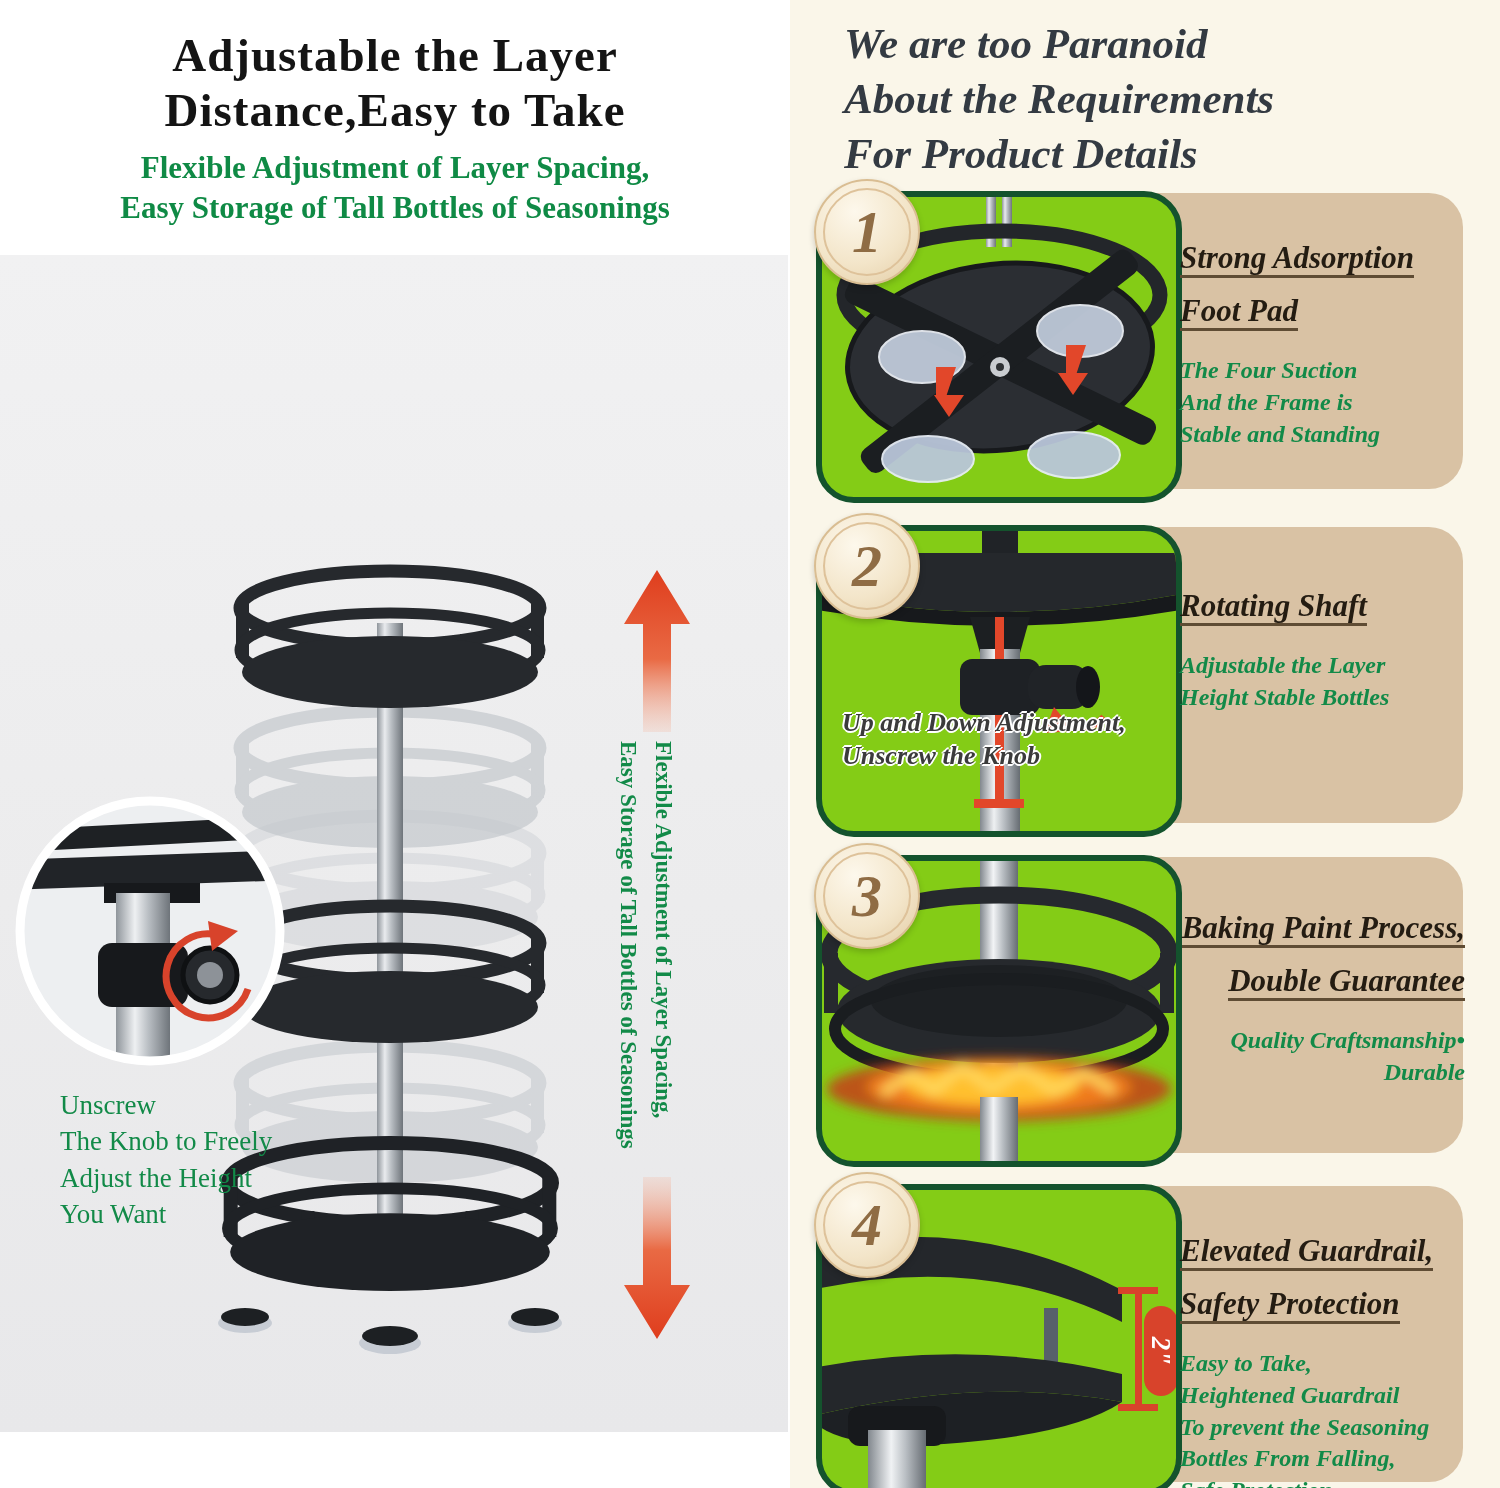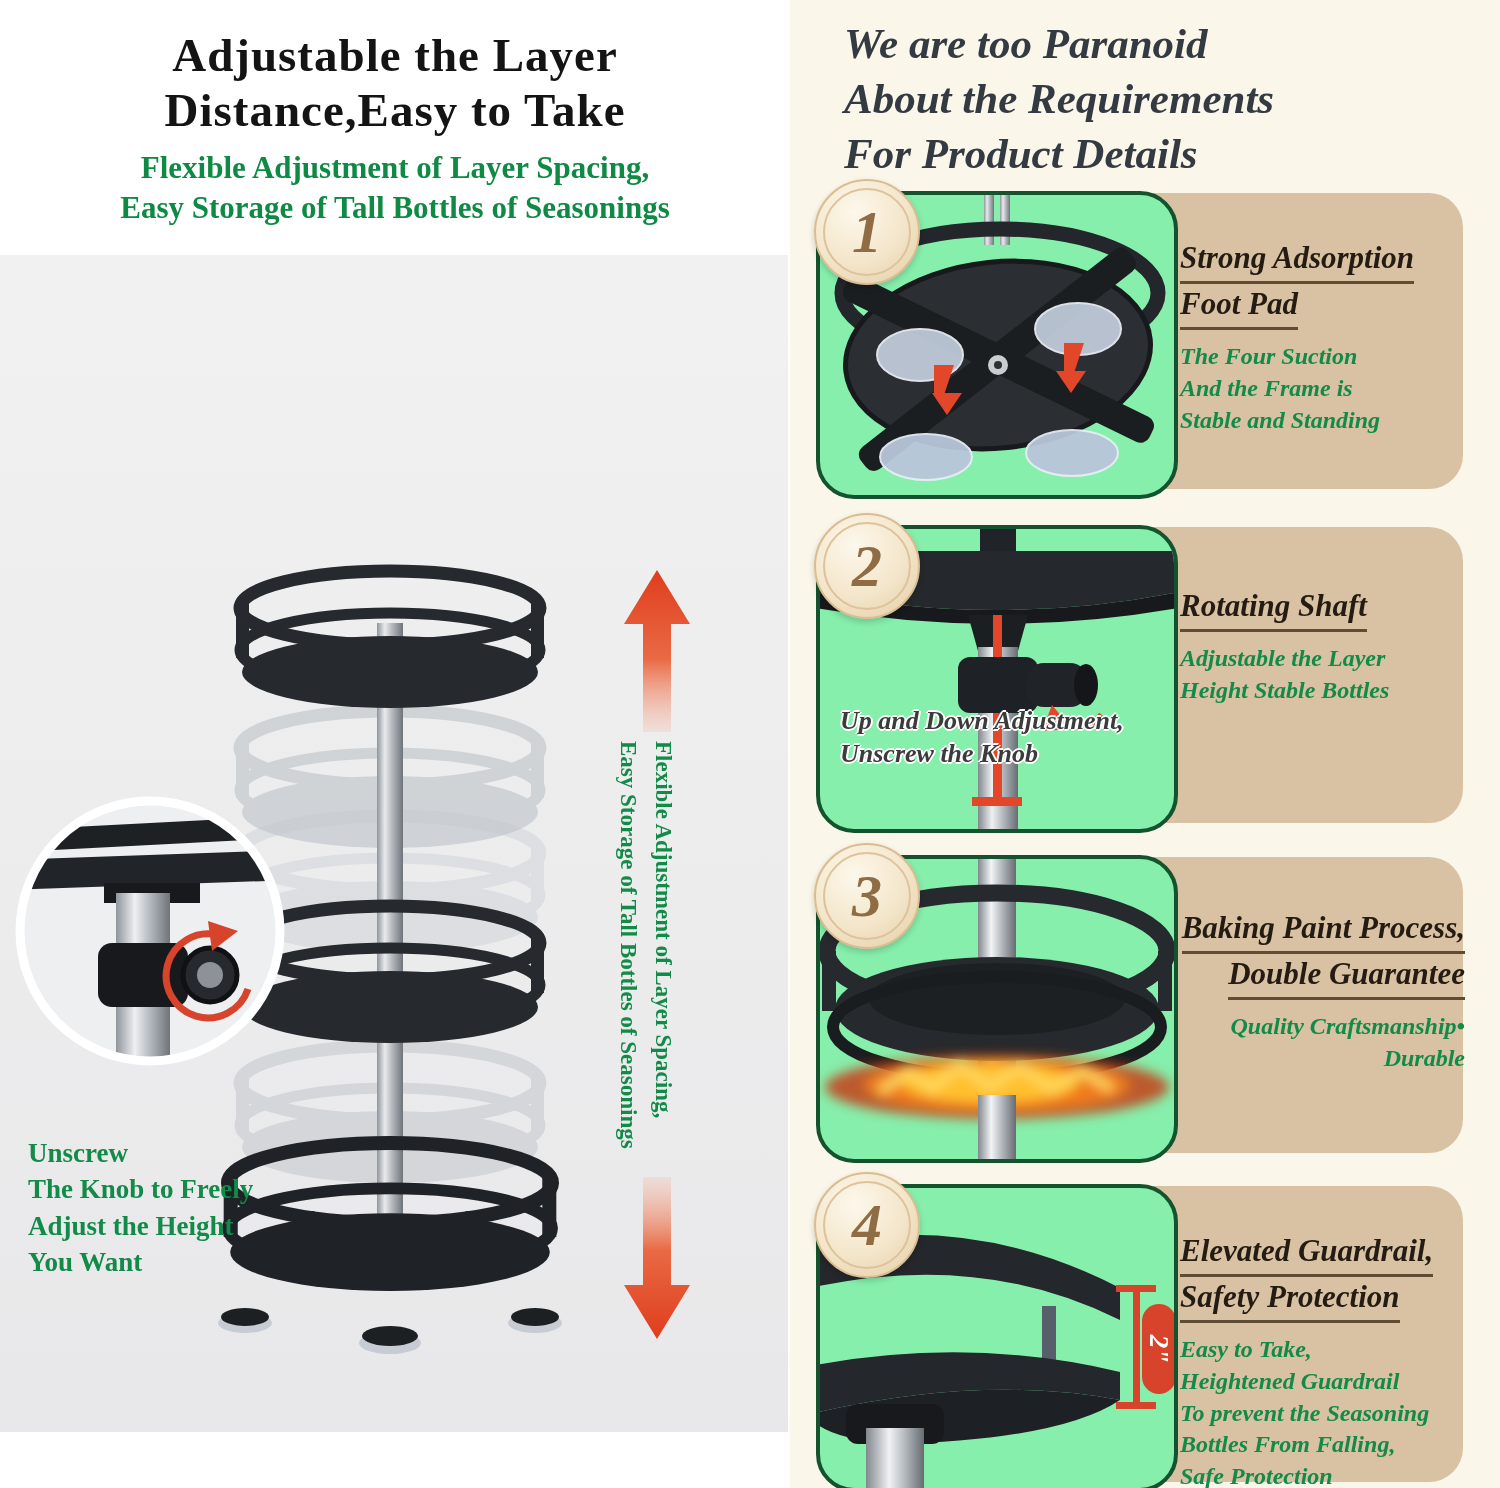--- a/index.html
+++ b/index.html
@@ -12,43 +12,43 @@
   .left-subtitle{position:absolute;left:0;top:148px;width:790px;text-align:center;
                  font-size:31px;font-weight:bold;color:#0f8a45;line-height:1.3;}
   .left-panel{position:absolute;left:0;top:255px;width:788px;height:1177px;
               background:linear-gradient(180deg,#f1f1f2 0%,#ececed 55%,#e8e8ea 100%);}
   .main-illustration{position:absolute;left:175px;top:268px;width:430px;height:850px;}
   .arrow-up{position:absolute;left:624px;top:315px;width:66px;height:162px;}
   .arrow-down{position:absolute;left:624px;top:922px;width:66px;height:162px;}
   .vtext{position:absolute;left:610px;top:486px;height:480px;writing-mode:vertical-rl;
          font-size:23px;font-weight:bold;color:#128a48;line-height:1.55;white-space:nowrap;}
   .inset{position:absolute;left:12px;top:538px;width:276px;height:276px;}
-  .inset-note{position:absolute;left:28px;top:832px;font-size:27px;font-weight:bold;
-              color:#128a48;line-height:1.35;white-space:nowrap;margin-top:48px;}
+  .inset-note{position:absolute;left:60px;top:832px;font-size:27px;font-weight:normal;
+              color:#128a48;line-height:1.35;white-space:nowrap;}
 
   
   .right-col{position:absolute;left:790px;top:0;width:800px;height:1488px;background:#faf6e9;font-style:italic;}
   .right-title{position:absolute;left:54px;top:16px;font-size:43px;font-weight:bold;
                color:#333a42;line-height:1.28;white-space:nowrap;}
   .section{position:absolute;left:0;width:710px;height:302px;}
   .sec1{top:193px;} .sec2{top:527px;} .sec3{top:857px;} .sec4{top:1186px;}
   .tan{position:absolute;left:60px;top:0;width:613px;height:296px;background:#d9c2a4;border-radius:34px;}
-  .card{position:absolute;left:26px;top:-2px;width:354px;height:300px;background:#86efac;
-        border:4px solid #14532d;border-radius:38px;overflow:hidden;}
+  .card{position:absolute;left:26px;top:-2px;width:354px;height:300px;background:#84cc16;
+        border:6px solid #14532d;border-radius:38px;overflow:hidden;}
   .card svg{display:block;width:100%;height:100%;}
   .badge{position:absolute;left:24px;top:-14px;width:102px;height:102px;border-radius:50%;
          background:radial-gradient(circle at 38% 30%,#fdf8ec 0%,#f3e5c9 55%,#e2cba2 100%);
          border:2px solid #d9bd92;box-shadow:0 3px 6px rgba(0,0,0,.18);
          display:flex;align-items:center;justify-content:center;
          font-size:60px;font-weight:bold;color:#8f6c44;z-index:5;}
   .badge::after{content:"";position:absolute;inset:7px;border-radius:50%;border:2px solid #dec29a;}
   .tb{position:absolute;left:390px;top:48px;width:285px;}
   .sec2 .tb{top:62px;} .sec3 .tb{top:54px;text-align:right;} .sec4 .tb{top:48px;}
   .tb .h{font-size:31px;font-weight:bold;color:#241c12;line-height:1.1;white-space:nowrap;}
-  .tb .h span{display:inline-block;border-bottom:3px solid #5f4c34;padding-bottom:6px;margin-bottom:3px;}
+  .tb .h span{display:inline-block;border-bottom:3px solid #5f4c34;margin-bottom:16px;}
   .tb .g{margin-top:8px;font-size:24px;font-weight:bold;color:#128a48;line-height:1.32;}
   .tb .g div{white-space:nowrap;}
   .caption{position:absolute;left:20px;top:176px;font-size:26px;font-weight:bold;color:#3b3b3b;
            line-height:1.25;white-space:nowrap;
            text-shadow:-2px 0 #fff,2px 0 #fff,0 -2px #fff,0 2px #fff,1px 1px #fff,-1px -1px #fff;}
   svg text{font-family:"Liberation Serif","DejaVu Serif",serif;}
 </style>
 </head>
 <body>
 

